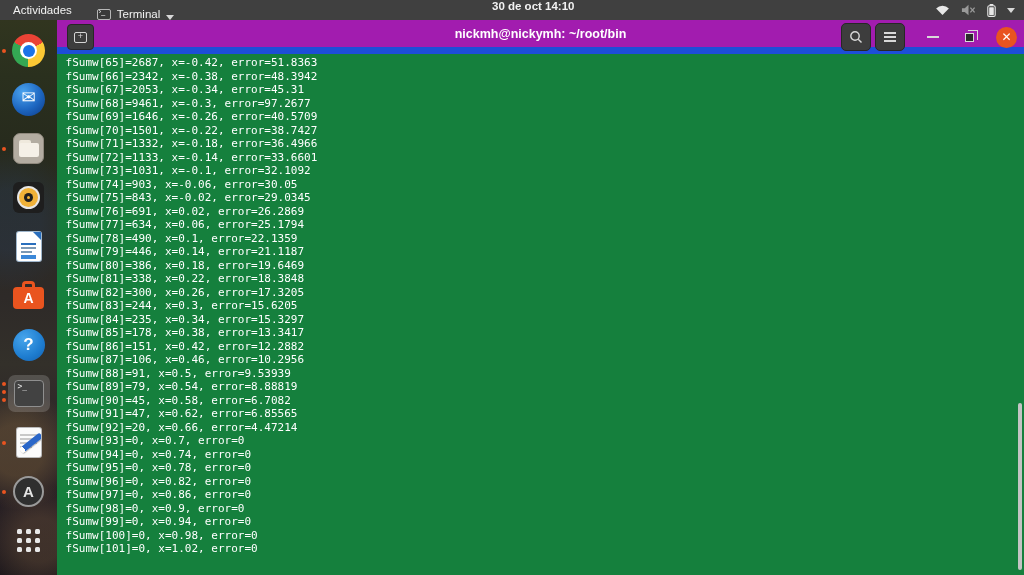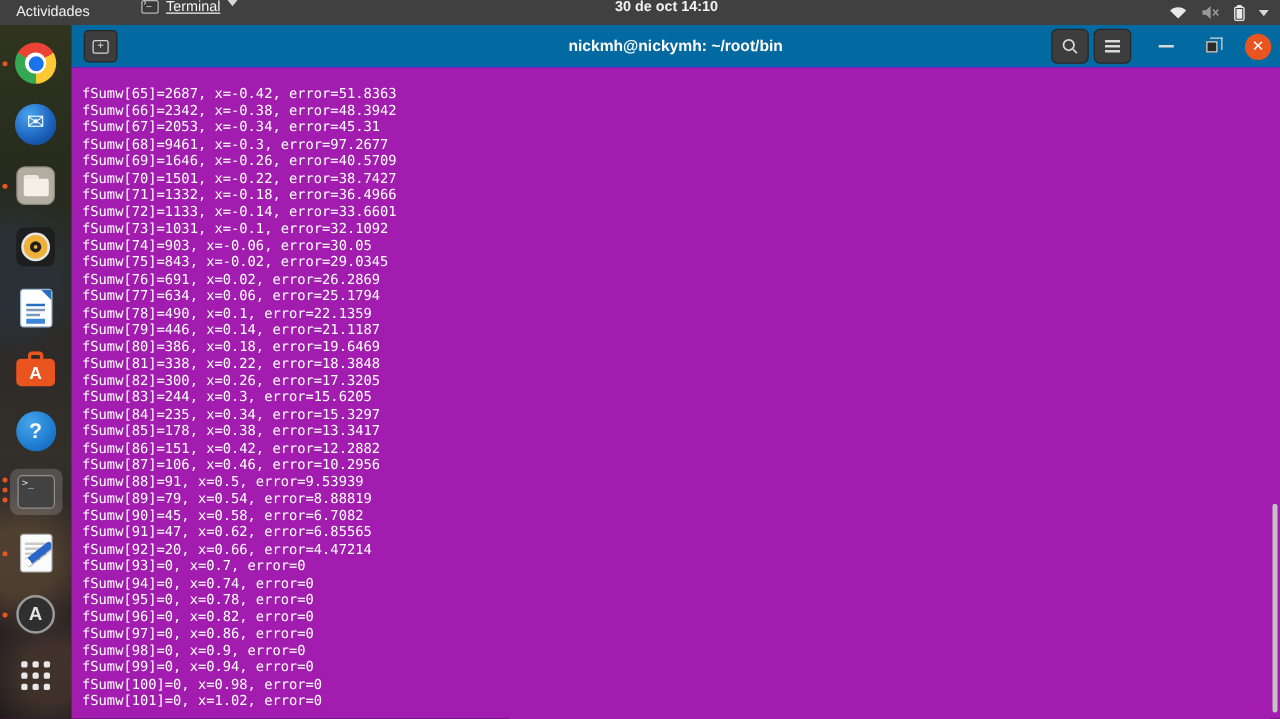--- a/index.html
+++ b/index.html
@@ -11,21 +11,21 @@
     -webkit-font-smoothing: antialiased;
   }
 
   
   .top-panel {
     position:absolute; top:0; left:0; right:0; height:20px;
     background:#404040; color:#f2f2f2; font-size:11.5px;
     display:flex; align-items:center; z-index:30;
   }
   .activities { padding:0 13px; height:100%; display:flex; align-items:center; }
-  .app-menu { display:flex; align-items:flex-start; gap:6px; margin-left:28px; height:100%;text-decoration:underline; }
+  .app-menu { display:flex; align-items:flex-end; gap:6px; margin-left:12px; height:100%; }
   .mini-term {
     width:14px; height:11px; background:#3a3a3a; border:1px solid #b7b7b7;
     border-radius:2px; position:relative; display:inline-block;
   }
   .mini-term::after{ content:"›_"; position:absolute; left:1px; top:-2px; font-size:7px; color:#fff; }
   .chev-down { width:0; height:0; border-left:4px solid transparent; border-right:4px solid transparent; border-top:5px solid #d8d8d8; display:inline-block; }
   .panel-center { position:absolute; left:492px; top:0; height:20px; display:flex; align-items:center; gap:10px; font-weight:bold;flex-direction:column; }
   .media-dot { width:6px; height:6px; border-radius:50%; background:#ffffff; display:inline-block; }
   .panel-right { margin-left:auto; display:flex; align-items:center; gap:11px; padding-right:9px; height:100%; }
   .panel-right svg { display:block; }
@@ -90,37 +90,37 @@
   .ic-gedit i:nth-child(3){ top:14px; } .ic-gedit i:nth-child(4){ top:18px; width:12px; }
   .ic-gedit .pencil { position:absolute; left:1px; top:12px; width:26px; height:6px; background:linear-gradient(90deg,#ffffff 0 4px, #2a66c8 4px); border-radius:2px; transform:rotate(-38deg); box-shadow:0 1px 1px rgba(0,0,0,.3); }
   
   .ic-acirc { width:31px; height:31px; border-radius:50%; background:#2f2f2f; border:2px solid #9a9a9a; color:#e4e4e4; font-weight:bold; font-size:15px; display:flex; align-items:center; justify-content:center; }
   
   .ic-grid { display:grid; grid-template-columns:repeat(3,5px); grid-template-rows:repeat(3,5px); gap:4px; }
   .ic-grid i { width:5px; height:5px; border-radius:1.5px; background:#e8e8e8; }
 
   
   .terminal { position:absolute; left:57px; top:20px; right:0; bottom:0; display:flex; flex-direction:column; z-index:10; }
-  .titlebar { height:34px; background:#0369a1; border-bottom:1px solid #1d4ed8; position:relative; display:flex; align-items:center; flex:none; }
+  .titlebar { height:34px; background:#a21caf; border-bottom:7px solid #1d4ed8; position:relative; display:flex; align-items:center; flex:none; }
   .tb-title { flex:1; text-align:center; color:#ffffff; font-weight:bold; font-size:12.5px; }
   .newtab-btn { position:absolute; left:10px; top:4px; width:27px; height:26px; background:#3d3d3d; border:1px solid #272727; border-radius:4px; display:flex; align-items:center; justify-content:center; }
   .newtab-ic { width:13px; height:11px; border:1px solid #d5d5d5; border-radius:2px; position:relative; }
   .newtab-ic::after { content:"+"; position:absolute; left:0; right:0; top:-2px; text-align:center; font-size:9px; color:#d5d5d5; line-height:11px; }
   .tb-right { position:absolute; right:0; top:0; height:34px; display:flex; align-items:center; }
   .sq-btn { width:30px; height:28px; background:#3d3d3d; border:1px solid #272727; border-radius:5px; display:flex; align-items:center; justify-content:center; }
   .btn-search { margin-right:4px; }
   .btn-menu { margin-right:22px; }
   .menu-ic { display:flex; flex-direction:column; gap:2.5px; }
   .menu-ic i { width:12px; height:1.5px; background:#d9d9d9; }
   .win-min { width:12px; height:2px; background:#d9d9d9; margin-right:26px; }
   .win-restore { position:relative; width:9px; height:9px; border:1px solid #d9d9d9; margin-right:22px; background:#2c2c2c; }
   .win-restore::before { content:""; position:absolute; left:2px; top:-4px; width:9px; height:9px; border:1px solid #d9d9d9; border-left:none; border-bottom:none; }
   .win-close { width:21px; height:21px; border-radius:50%; background:#e95420; color:#fff; font-size:12px; line-height:20px; text-align:center; margin-right:7px; }
 
-  .term-body { flex:1; background:#a21caf; position:relative; overflow:hidden; padding:14px 0 0 2px; }
+  .term-body { flex:1; background:#15803d; position:relative; overflow:hidden; padding:2px 0 0 2px; }
   .term-text, .prompt-line {
     font-family:"DejaVu Sans Mono", monospace; font-size:11px; line-height:13.5px;
     color:#ffffff; white-space:pre;
   }
   .term-text .term-line { padding-left:0; }
   .cursor { display:inline-block; width:7px; height:11px; border:1px solid #eaeaea; vertical-align:-1px; }
   .scroll-thumb { position:absolute; right:2px; top:349px; width:4px; height:167px; background:#c4c4c4; border-radius:2px; }
 </style>
 </head>
 <body>

